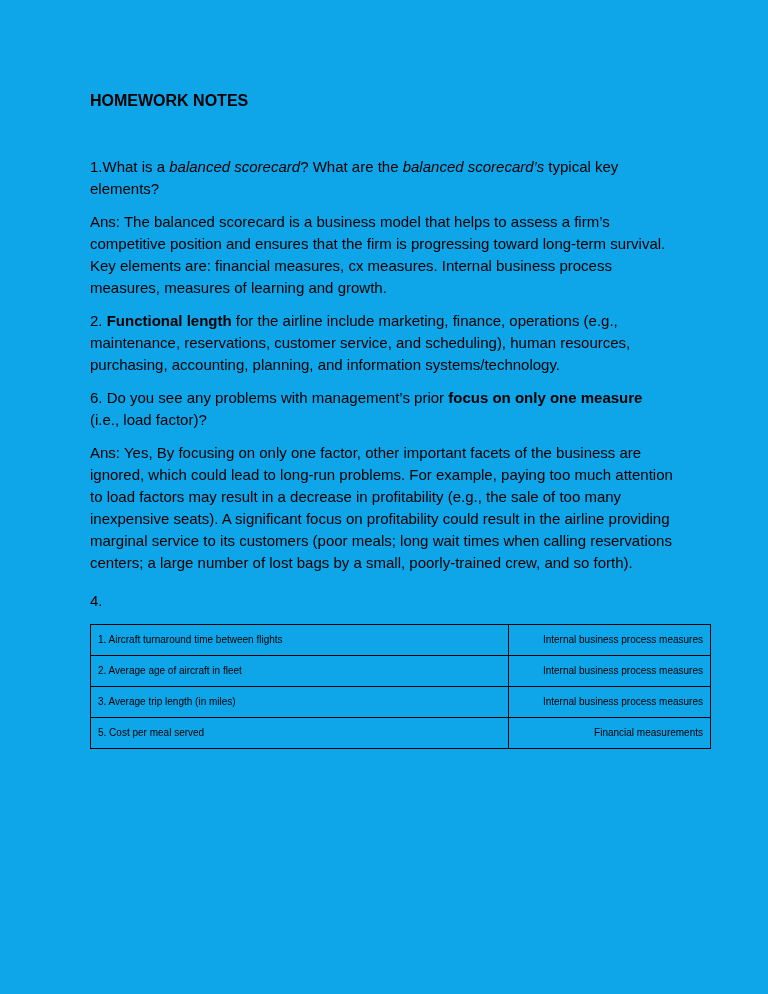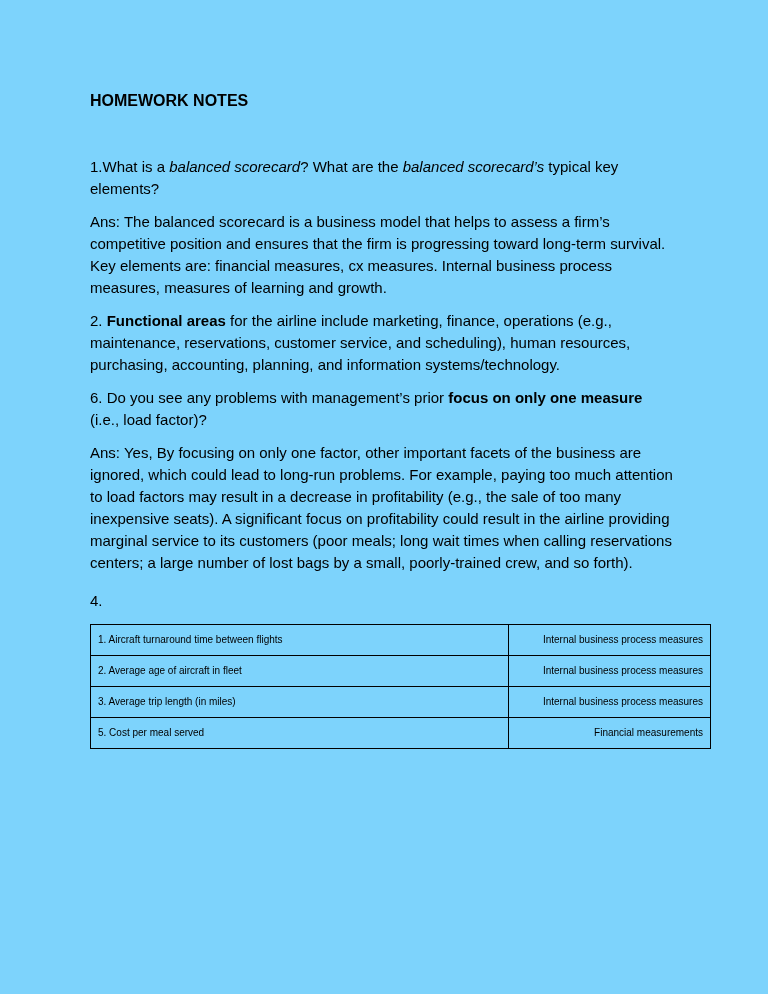--- a/index.html
+++ b/index.html
@@ -6,21 +6,21 @@
     html, body { margin: 0; padding: 0; background: #ffffff; }
     body {
       font-family: "Liberation Sans", sans-serif;
       color: #000000;
       -webkit-font-smoothing: antialiased;
     }
     .page {
       position: relative;
       width: 768px;
       min-height: 994px;
-      background: #7dd3fc;
+      background: #0ea5e9;
       padding: 92px 58px 40px 90px;
     }
     .doc-title {
       font-size: 16px;
       font-weight: bold;
       margin: 0 0 46px 0;
     }
     .para {
       font-size: 15px;
       line-height: 22px;
@@ -54,21 +54,21 @@
 <body>
 
 <div class="page">
 
   <h1 class="doc-title">HOMEWORK NOTES</h1>
 
   <p class="para"><span>1.What is a </span><span class="seg-bi">balanced scorecard</span><span>? What are the </span><span class="seg-i">balanced scorecard’s</span><span> typical key elements?</span></p>
 
   <p class="para">Ans: The balanced scorecard is a business model that helps to assess a firm’s competitive position and ensures that the firm is progressing toward long-term survival. Key elements are: financial measures, cx measures. Internal business process measures, measures of learning and growth.</p>
 
-  <p class="para"><span>2. </span><span class="seg-b">Functional areas</span><span> for the airline include marketing, finance, operations (e.g., maintenance, reservations, customer service, and scheduling), human resources, purchasing, accounting, planning, and information systems/technology.</span></p>
+  <p class="para"><span>2. </span><span class="seg-b">Functional length</span><span> for the airline include marketing, finance, operations (e.g., maintenance, reservations, customer service, and scheduling), human resources, purchasing, accounting, planning, and information systems/technology.</span></p>
 
   <p class="para"><span>6. Do you see any problems with management’s prior </span><span class="seg-b">focus on only one measure</span><span> (i.e., load factor)?</span></p>
 
   <p class="para">Ans: Yes, By focusing on only one factor, other important facets of the business are ignored, which could lead to long-run problems. For example, paying too much attention to load factors may result in a decrease in profitability (e.g., the sale of too many inexpensive seats). A significant focus on profitability could result in the airline providing marginal service to its customers (poor meals; long wait times when calling reservations centers; a large number of lost bags by a small, poorly-trained crew, and so forth).</p>
 
   <p class="para para-q4">4.</p>
 
   <table class="measures">
     <tbody>
       <tr>

